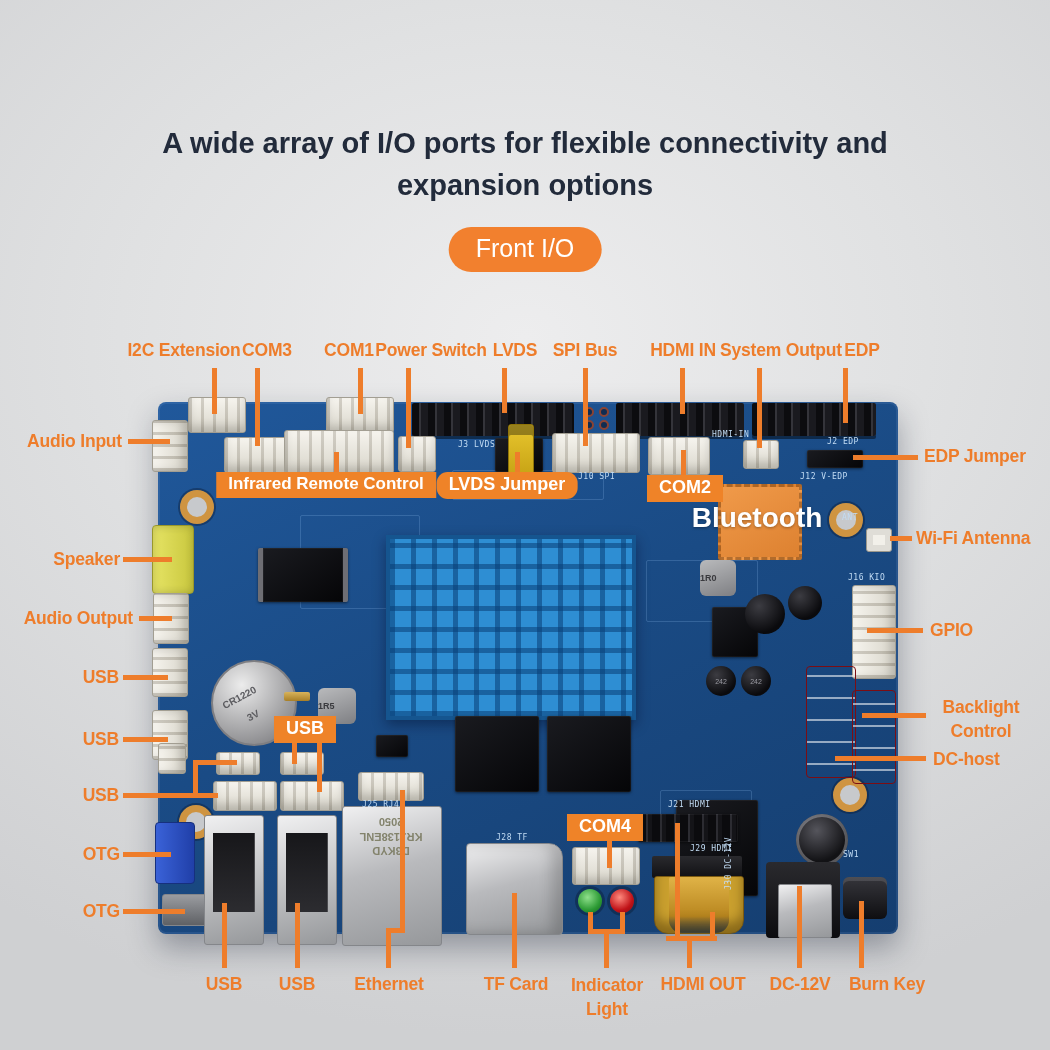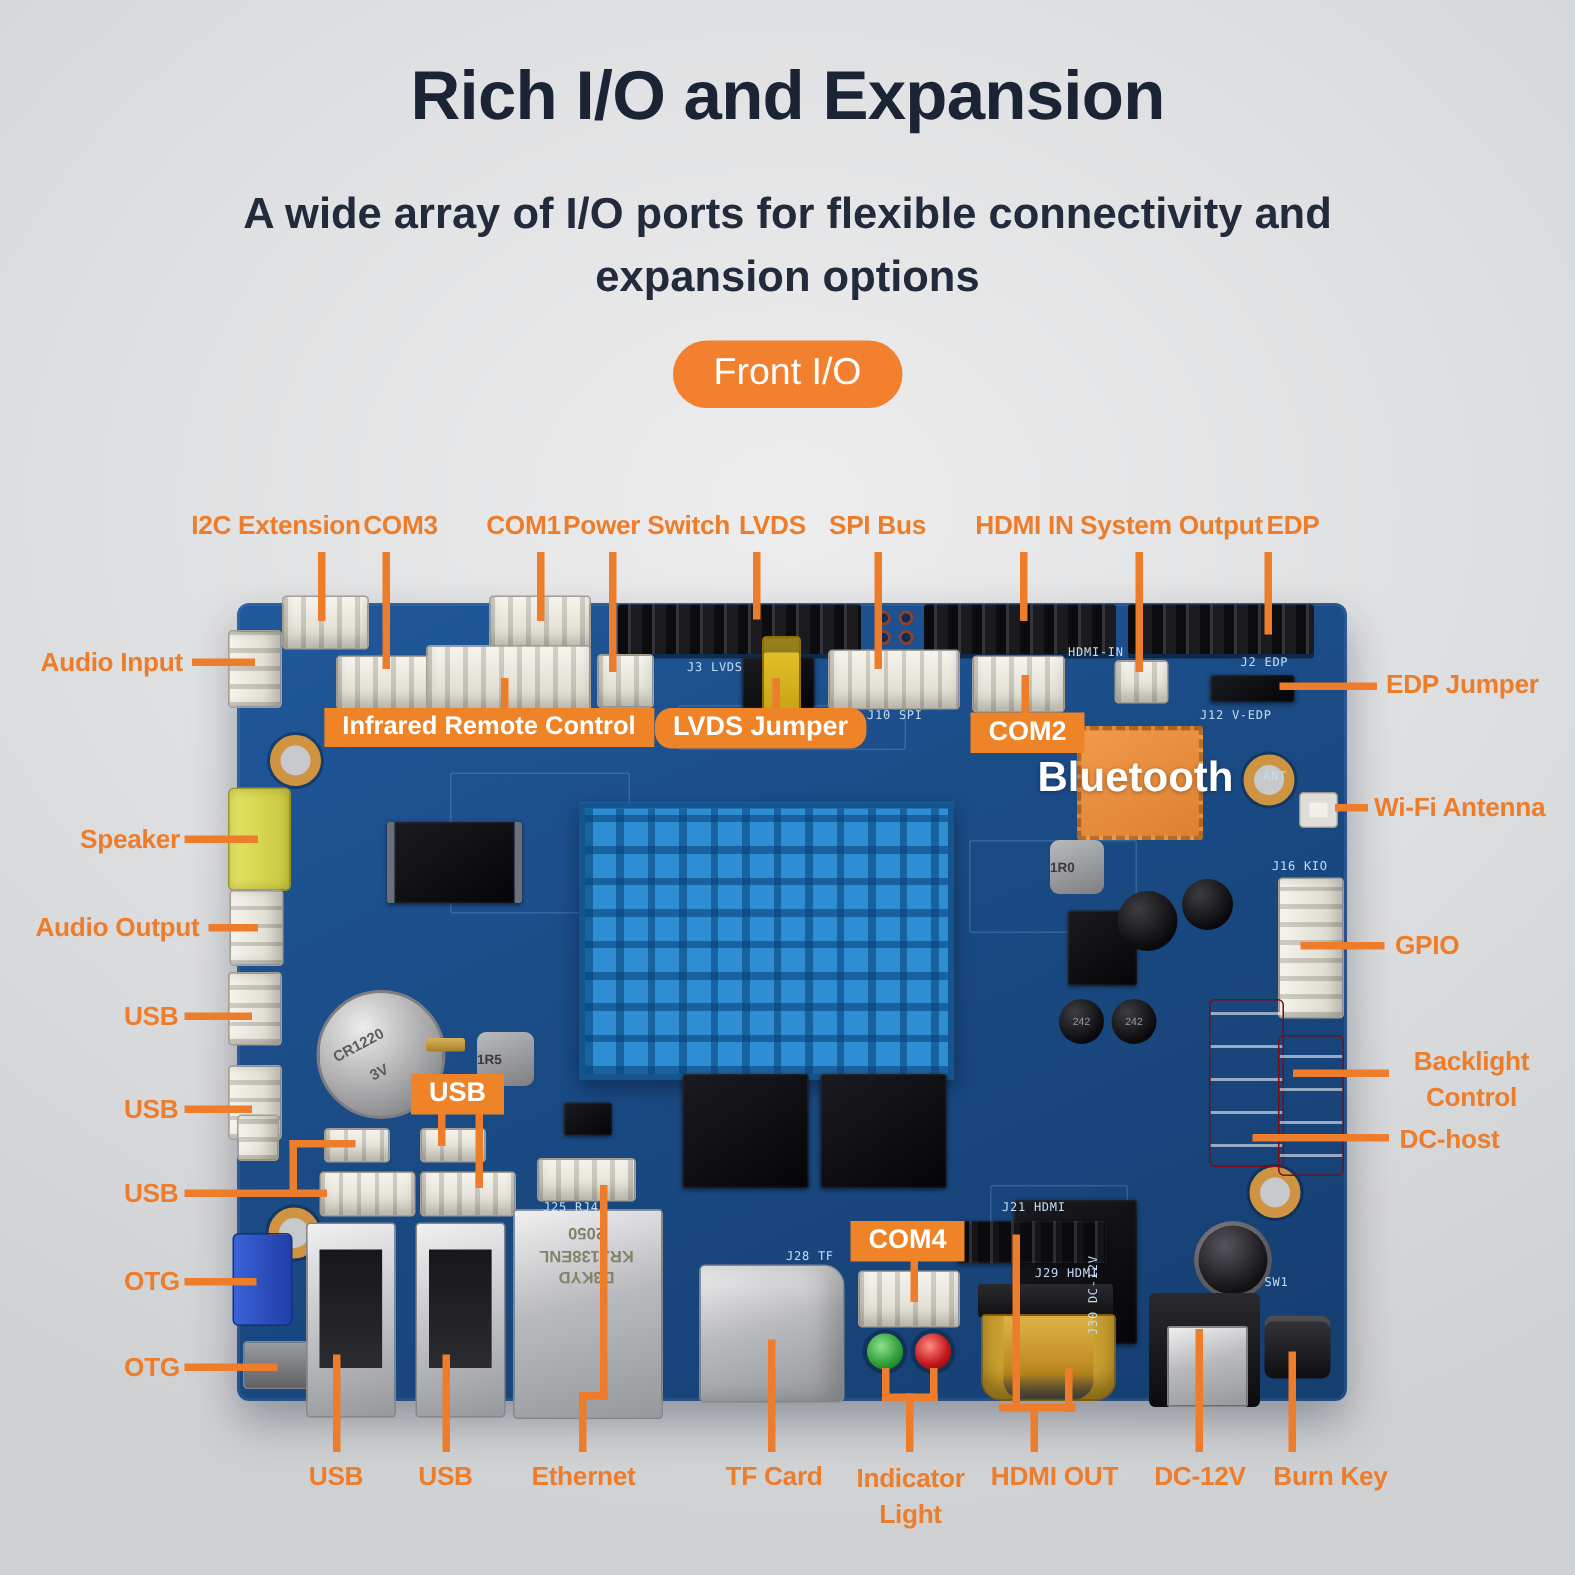--- a/index.html
+++ b/index.html
@@ -58,21 +58,20 @@
     background-image:repeating-linear-gradient(0deg,transparent 0 12px,rgba(255,255,255,.55) 12px 14px,transparent 14px 22px);}
   .silk{position:absolute;color:#c2dcf4;font-size:8px;font-family:"DejaVu Sans Mono",monospace;
     letter-spacing:.5px;white-space:nowrap;}
   .led{position:absolute;width:24px;height:24px;border-radius:50%;}
 </style>
 </head>
 <body>
 
 <div id="canvas">
 
-  <div class="title">Rich I/O and Expansion</div>
   <div class="subtitle">A wide array of I/O ports for flexible connectivity and expansion options</div>
   <div class="pill">Front I/O</div>
 
   <div class="board"></div>
   <div class="trace" style="left:300px;top:515px;width:118px;height:92px;"></div>
   <div class="trace" style="left:646px;top:560px;width:110px;height:60px;"></div>
   <div class="trace" style="left:452px;top:470px;width:150px;height:28px;"></div>
   <div class="trace" style="left:660px;top:790px;width:90px;height:26px;"></div>
 
   <div class="hole" style="left:180px;top:490px;"></div>
@@ -174,21 +173,21 @@
 
   <span class="silk" style="left:458px;top:440px;">J3 LVDS</span>
   <span class="silk" style="left:578px;top:472px;">J10 SPI</span>
   <span class="silk" style="left:712px;top:430px;">HDMI-IN</span>
   <span class="silk" style="left:812px;top:437px;margin-left:15px;">J2 EDP</span>
   <span class="silk" style="left:800px;top:472px;">J12 V-EDP</span>
   <span class="silk" style="left:842px;top:513px;">ANT</span>
   <span class="silk" style="left:848px;top:573px;">J16 KIO</span>
   <span class="silk" style="left:668px;top:800px;">J21 HDMI</span>
   <span class="silk" style="left:690px;top:844px;">J29 HDMI</span>
-  <span class="silk" style="left:524px;top:833px;">J28 TF</span>
+  <span class="silk" style="left:496px;top:833px;">J28 TF</span>
   <span class="silk" style="left:362px;top:800px;">J25 RJ45</span>
   <span class="silk" style="left:843px;top:850px;">SW1</span>
   <span class="silk" style="left:724px;top:890px;transform:rotate(-90deg);transform-origin:left top;">J30 DC-12V</span>
 
   <div class="ln" style="left:212px;top:368px;width:5px;height:46px;"></div>
   <div class="ln" style="left:255px;top:368px;width:5px;height:78px;"></div>
   <div class="ln" style="left:358px;top:368px;width:5px;height:46px;"></div>
   <div class="ln" style="left:406px;top:368px;width:5px;height:80px;"></div>
   <div class="ln" style="left:502px;top:368px;width:5px;height:45px;"></div>
   <div class="ln" style="left:583px;top:368px;width:5px;height:78px;"></div>

